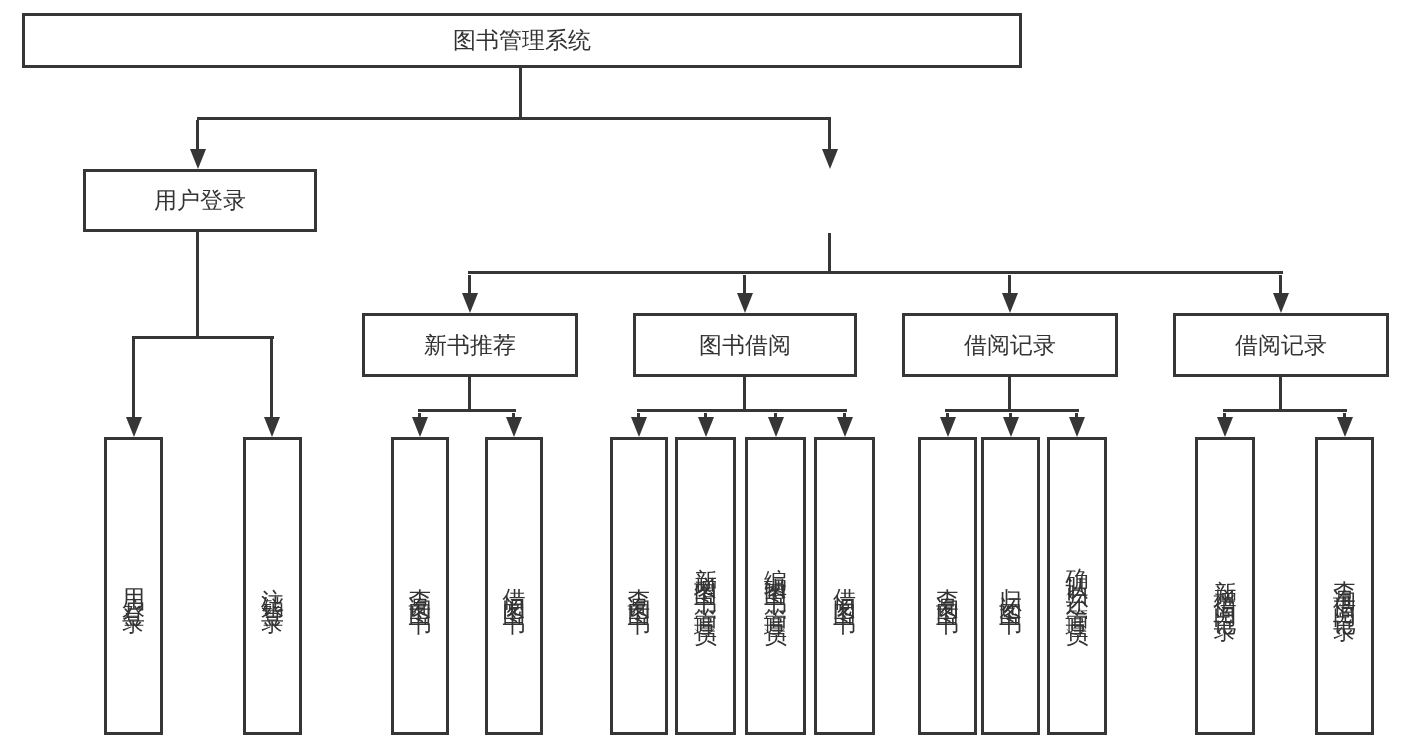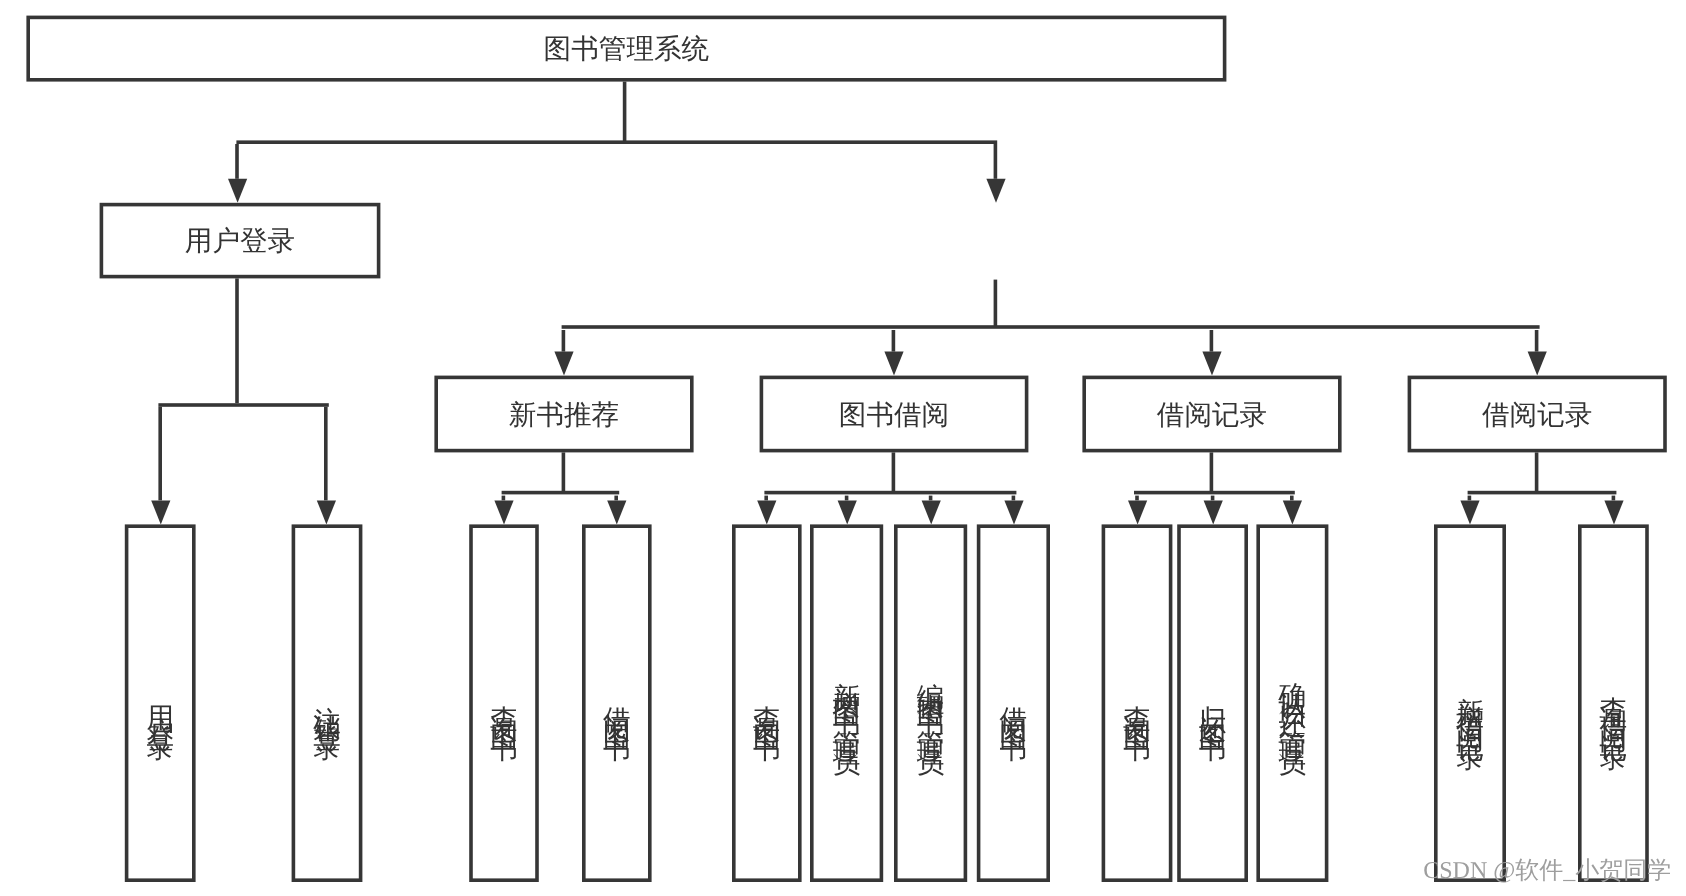--- a/index.html
+++ b/index.html
@@ -204,15 +204,14 @@
     <span>确认归还（管理员）</span>
   </div>
 
   <div class="box v" style="left:1195px;top:437px;width:60px;height:298px">
     <span>新增借阅记录</span>
   </div>
   <div class="box v" style="left:1315px;top:437px;width:59px;height:298px">
     <span>查询借阅记录</span>
   </div>
 
-  <div class="watermark">CSDN @软件_小贺同学</div>
 
 </div>
 
 </body></html>

